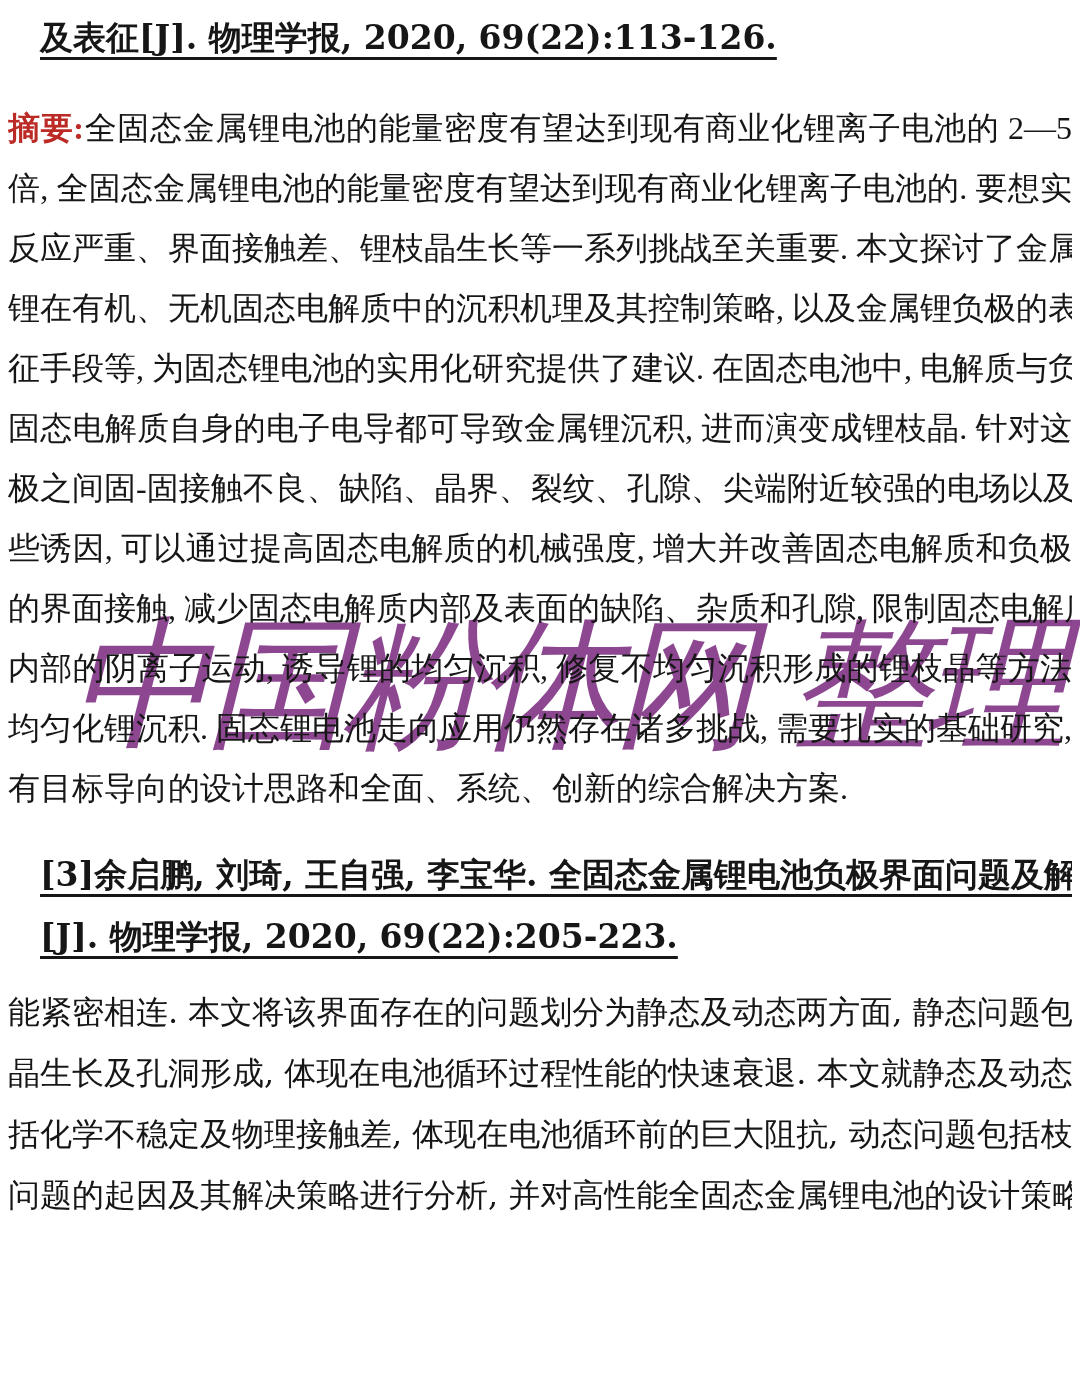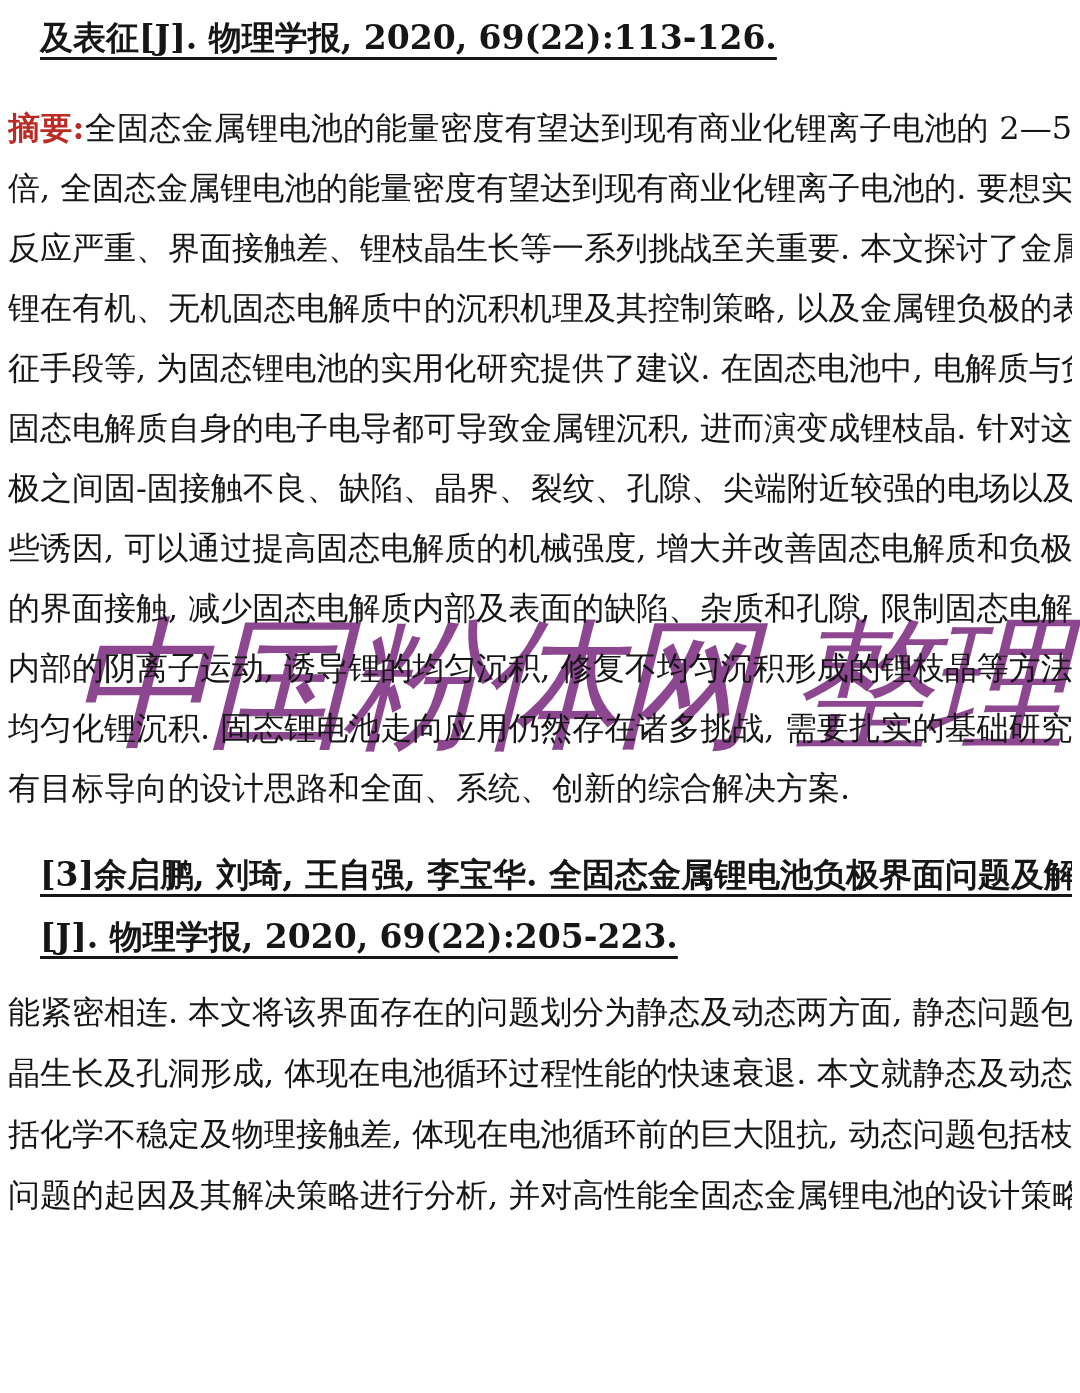--- a/index.html
+++ b/index.html
@@ -32,21 +32,21 @@
     text-decoration:underline;
     text-decoration-thickness:3px;
     text-underline-offset:8px;
     margin-left:32px;
   }
   .title-ref { padding-top:14px; line-height:48px; }
   .ref3 { margin-top:26px; }
   .ref3 .line { line-height:62px; }
 
   .para { font-size:32px; }
-  .abs1 { margin-top:36px; }
+  .abs1 { margin-top:36px;font-family:Liberation Serif, serif; }
   .abs1 .line { line-height:60px; }
   .abs1 .lines .line:last-child { text-align-last:left; }
   .abs2 { margin-top:14px; }
   .abs2 .line { line-height:61px; }
 
   .red-label { color:#bb2a24; font-weight:700; }
 </style>
 </head>
 <body>
 

